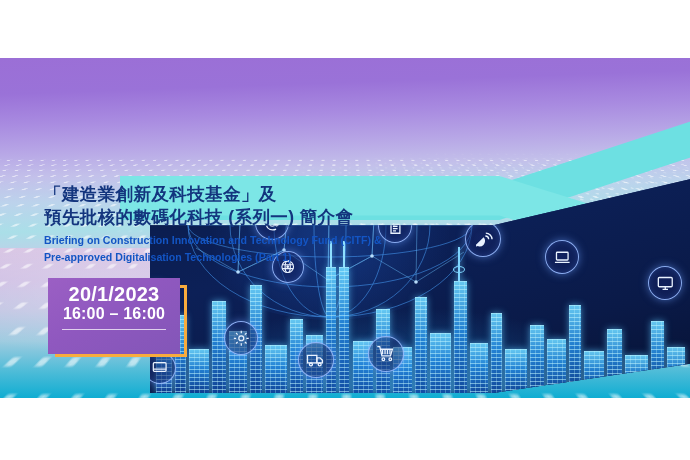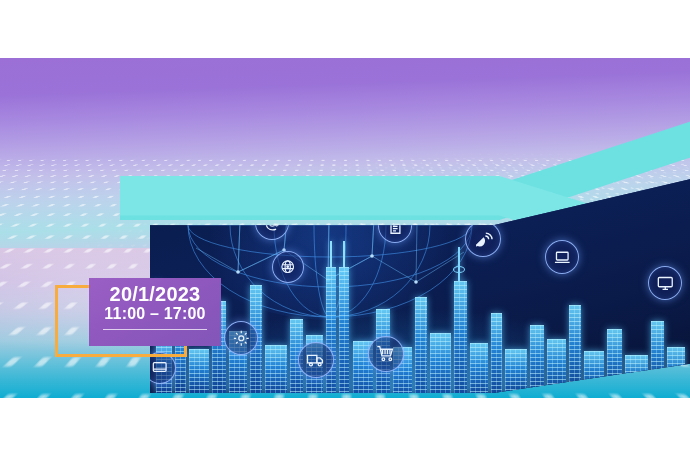--- a/index.html
+++ b/index.html
@@ -147,23 +147,23 @@
     margin-top:3px; white-space:nowrap;
   }
 
   
   .date-wrap { position:absolute; left:48px; top:220px; width:132px; height:72px; }
   .date-shadow {
     position:absolute; left:7px; top:7px; width:132px; height:72px;
     border:3px solid #f8ac3d;
   }
   .date-card {
-    position:absolute; left:0; top:0; width:132px; height:68px;
+    position:absolute; left:0; top:0; width:132px; height:76px;
     background:linear-gradient(150deg,#9b5fc4 0%, #8f58bf 45%, #8356b8 100%);
-    padding:6px 0 12px 0; text-align:center; color:#fff;margin-left:41px;
+    padding:6px 0 12px 0; text-align:center; color:#fff;
   }
   .d-date { font-size:20px; font-weight:bold; line-height:1.04; letter-spacing:.2px; }
   .d-time { font-size:16px; font-weight:bold; line-height:1.18; letter-spacing:.2px; }
   .d-rule { width:104px; height:1px; background:rgba(255,255,255,.72); margin:5px auto 4px; }
   .d-reg { font-size:11px; font-weight:bold; letter-spacing:.2px; }
 </style>
 </head>
 <body>
 
 <div id="stage">
@@ -351,24 +351,30 @@
 
       <div class="ico" style="left:-6px; top:174px; width:32px; height:32px;">
         <svg viewBox="0 0 24 24" fill="none" stroke="currentColor" stroke-width="1.7">
           <rect x="3.2" y="5" width="17.6" height="12" rx="1.4"></rect>
             <path d="M3.2 14h17.6"></path>
         </svg>
       </div>
 
     </div>
 
+    <div class="title-wrap">
+      <div class="t-zh">「建造業創新及科技基金」及</div>
+      <div class="t-zh">預先批核的數碼化科技 (系列一) 簡介會</div>
+      <div class="t-en">Briefing on Construction Innovation and Technology Fund (CITF) &amp;</div>
+      <div class="t-en" style="margin-top:0;">Pre-approved Digitalisation Technologies (Part 1)</div>
+    </div>
 
     <div class="date-wrap">
       <div class="date-shadow"></div>
       <div class="date-card">
         <div class="d-date">20/1/2023</div>
-        <div class="d-time">11:00 – 17:00</div>
+        <div class="d-time">16:00 – 16:00</div>
         <div class="d-rule"></div>
       </div>
     </div>
 
   </div>
 </div>
 
 </body></html>

